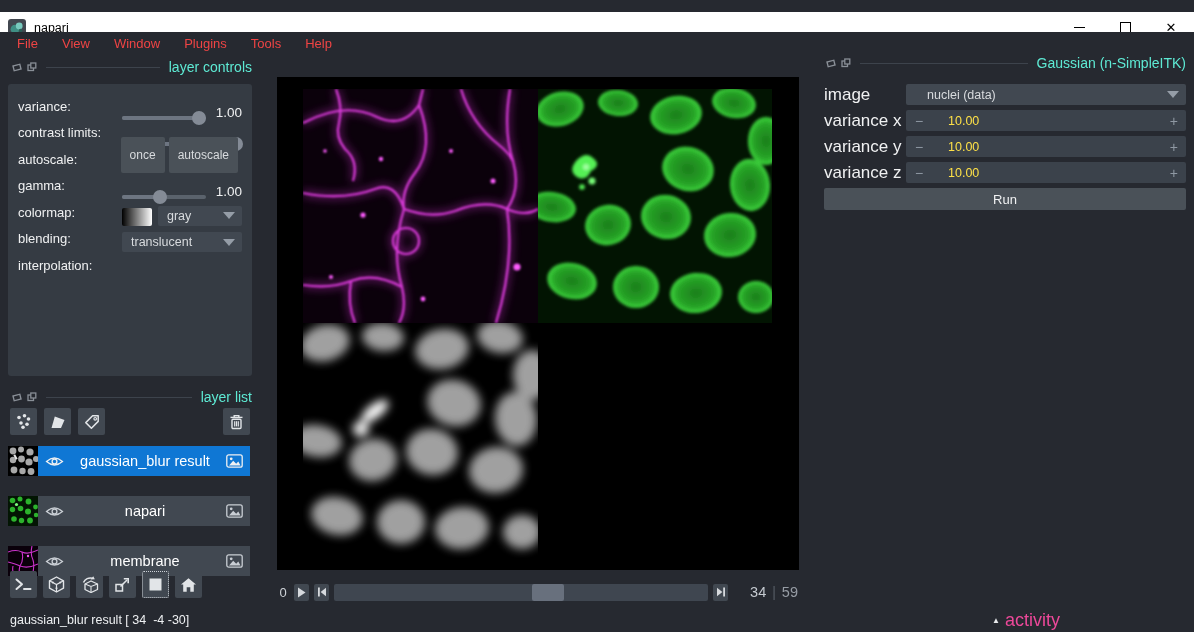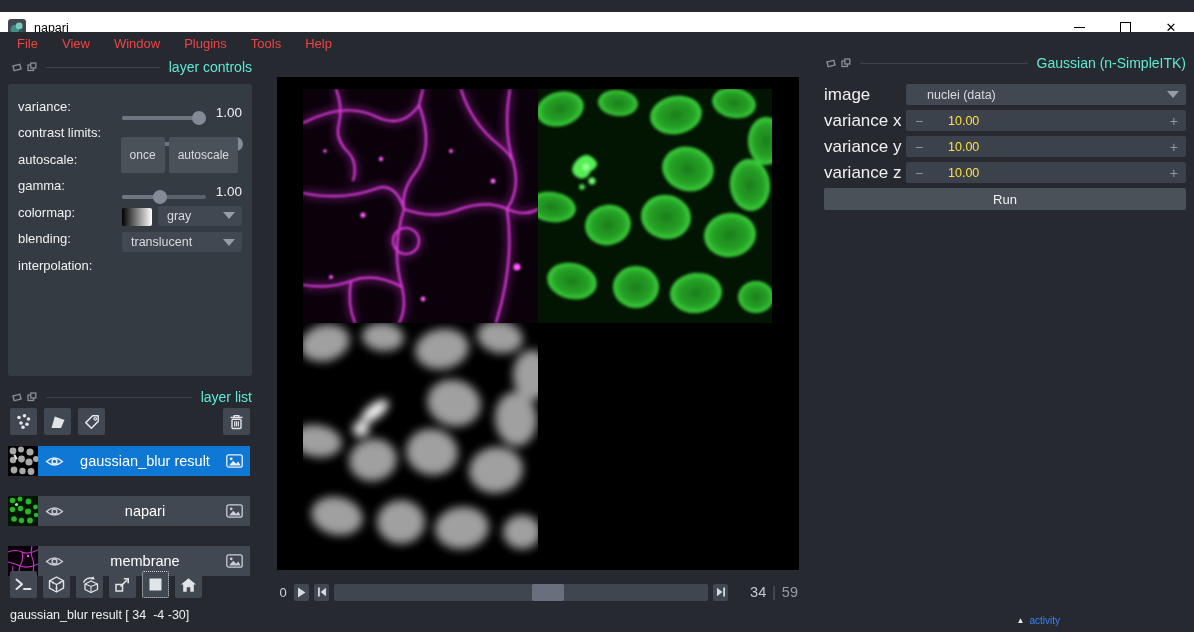--- a/index.html
+++ b/index.html
@@ -89,25 +89,25 @@
   .gp-combo .combo-text{padding-left:12px}
   .spin{flex:1;height:21px;background:#3b424b;border-radius:2px;display:flex;align-items:center;position:relative}
   .spin-minus{position:absolute;left:9px;color:#8f98a3;font-size:14px}
   .spin-val{margin-left:42px;font-size:12.5px;color:#fde047}
   .spin-plus{position:absolute;right:8px;color:#8f98a3;font-size:14px}
   .run-btn{width:100%;height:22px;background:#4a5158;border-radius:2px;display:flex;
            align-items:center;justify-content:center;font-size:13px;color:#f0f1f2;margin-top:1px}
 
   
   .statusbar{position:absolute;left:0;bottom:0;width:1092px;height:24px;background:#262930;
-             display:flex;box-sizing:border-box;padding:0 10px}
+             display:flex;align-items:center;box-sizing:border-box;padding:0 10px}
   .status-left{font-size:12.5px;color:#eef0f2;white-space:pre}
   .activity{margin-left:auto;display:flex;align-items:center;gap:5px;margin-right:22px}
   .activity-arrow{font-size:8px;color:#e8eaec}
-  .activity-label{font-size:10px;color:#3b82f6}
+  .activity-label{font-size:18px;color:#ec4899}
 
   svg{display:block}
 </style>
 </head>
 <body>
 
 <div class="app">
 
   <div class="titlebar">
     <span class="logo">

